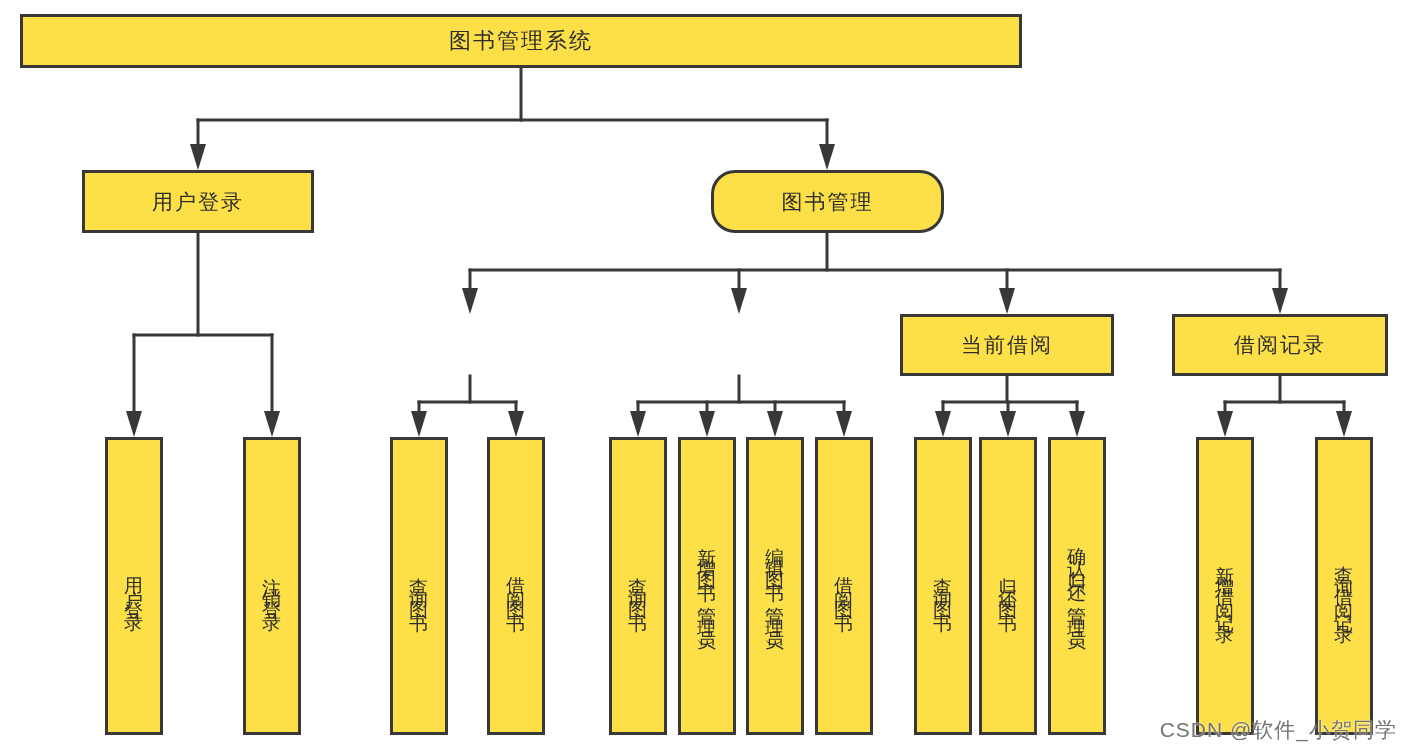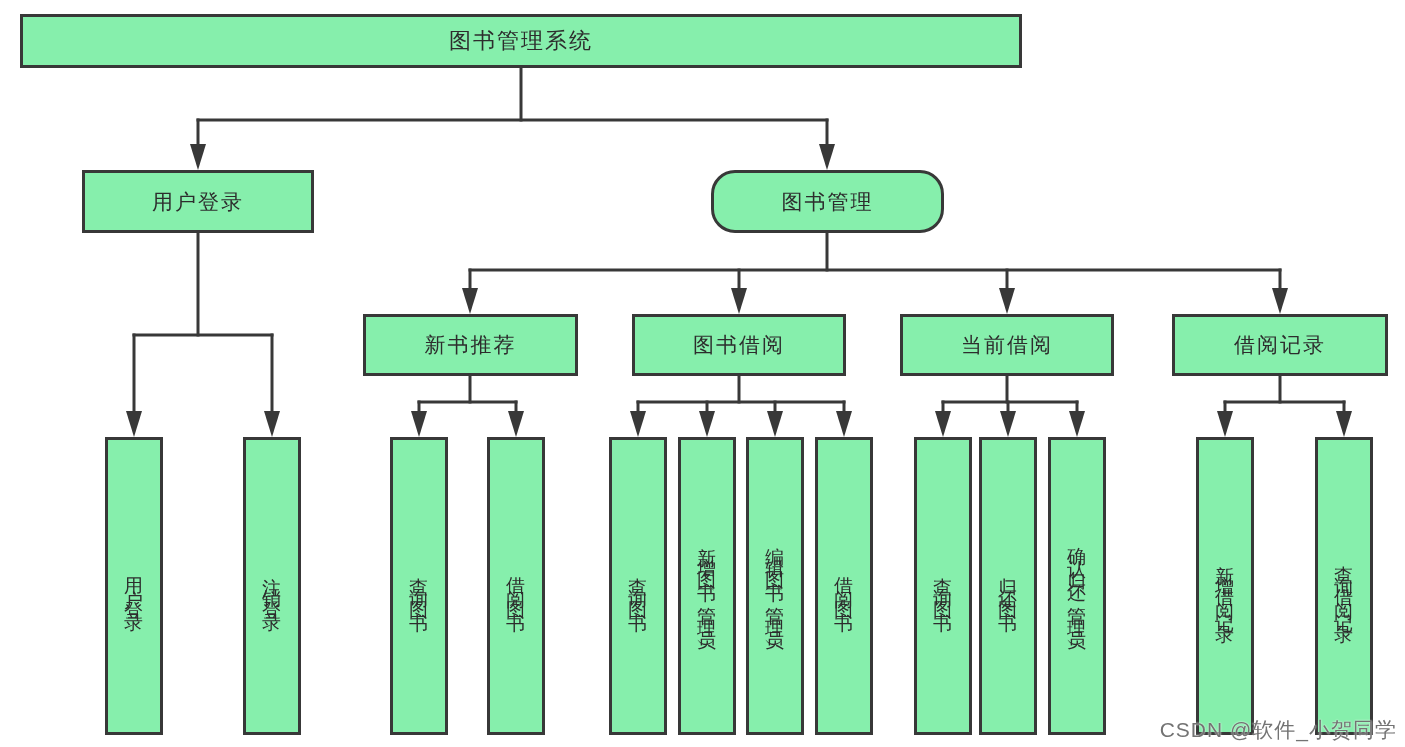--- a/index.html
+++ b/index.html
@@ -17,21 +17,21 @@
   #wires {
     position: absolute;
     left: 0; top: 0;
     width: 1405px; height: 747px;
     pointer-events: none;
   }
   .node {
     position: absolute;
     box-sizing: border-box;
     border: 3px solid #383838;
-    background: #86efac;
+    background: #fde047;
     color: #2d2d2d;
     display: flex;
     align-items: center;
     justify-content: center;
     text-align: center;
   }
   .h-node {
     font-size: 21px;
     letter-spacing: 2px;
     white-space: nowrap;
@@ -133,22 +133,20 @@
       <polygon points="1217,411 1233,411 1225,437"></polygon>
       <polygon points="1336,411 1352,411 1344,437"></polygon>
     </g>
   </svg>
 
   <div class="node h-node root-node">图书管理系统</div>
 
   <div class="node h-node" style="left:82px; top:170px; width:232px; height:63px;">用户登录</div>
   <div class="node h-node" style="left:711px; top:170px; width:233px; height:63px;border-radius:24px;">图书管理</div>
 
-  <div class="node h-node" style="left:363px; top:314px; width:215px; height:62px;">新书推荐</div>
-  <div class="node h-node" style="left:632px; top:314px; width:214px; height:62px;">图书借阅</div>
   <div class="node h-node" style="left:900px; top:314px; width:214px; height:62px;">当前借阅</div>
   <div class="node h-node" style="left:1172px; top:314px; width:216px; height:62px;text-align:center;">借阅记录</div>
 
   <div class="node leaf" style="left:105px;">
     <span class="vtext">用户登录</span>
   </div>
   <div class="node leaf" style="left:243px;">
     <span class="vtext">注销登录</span>
   </div>
 

